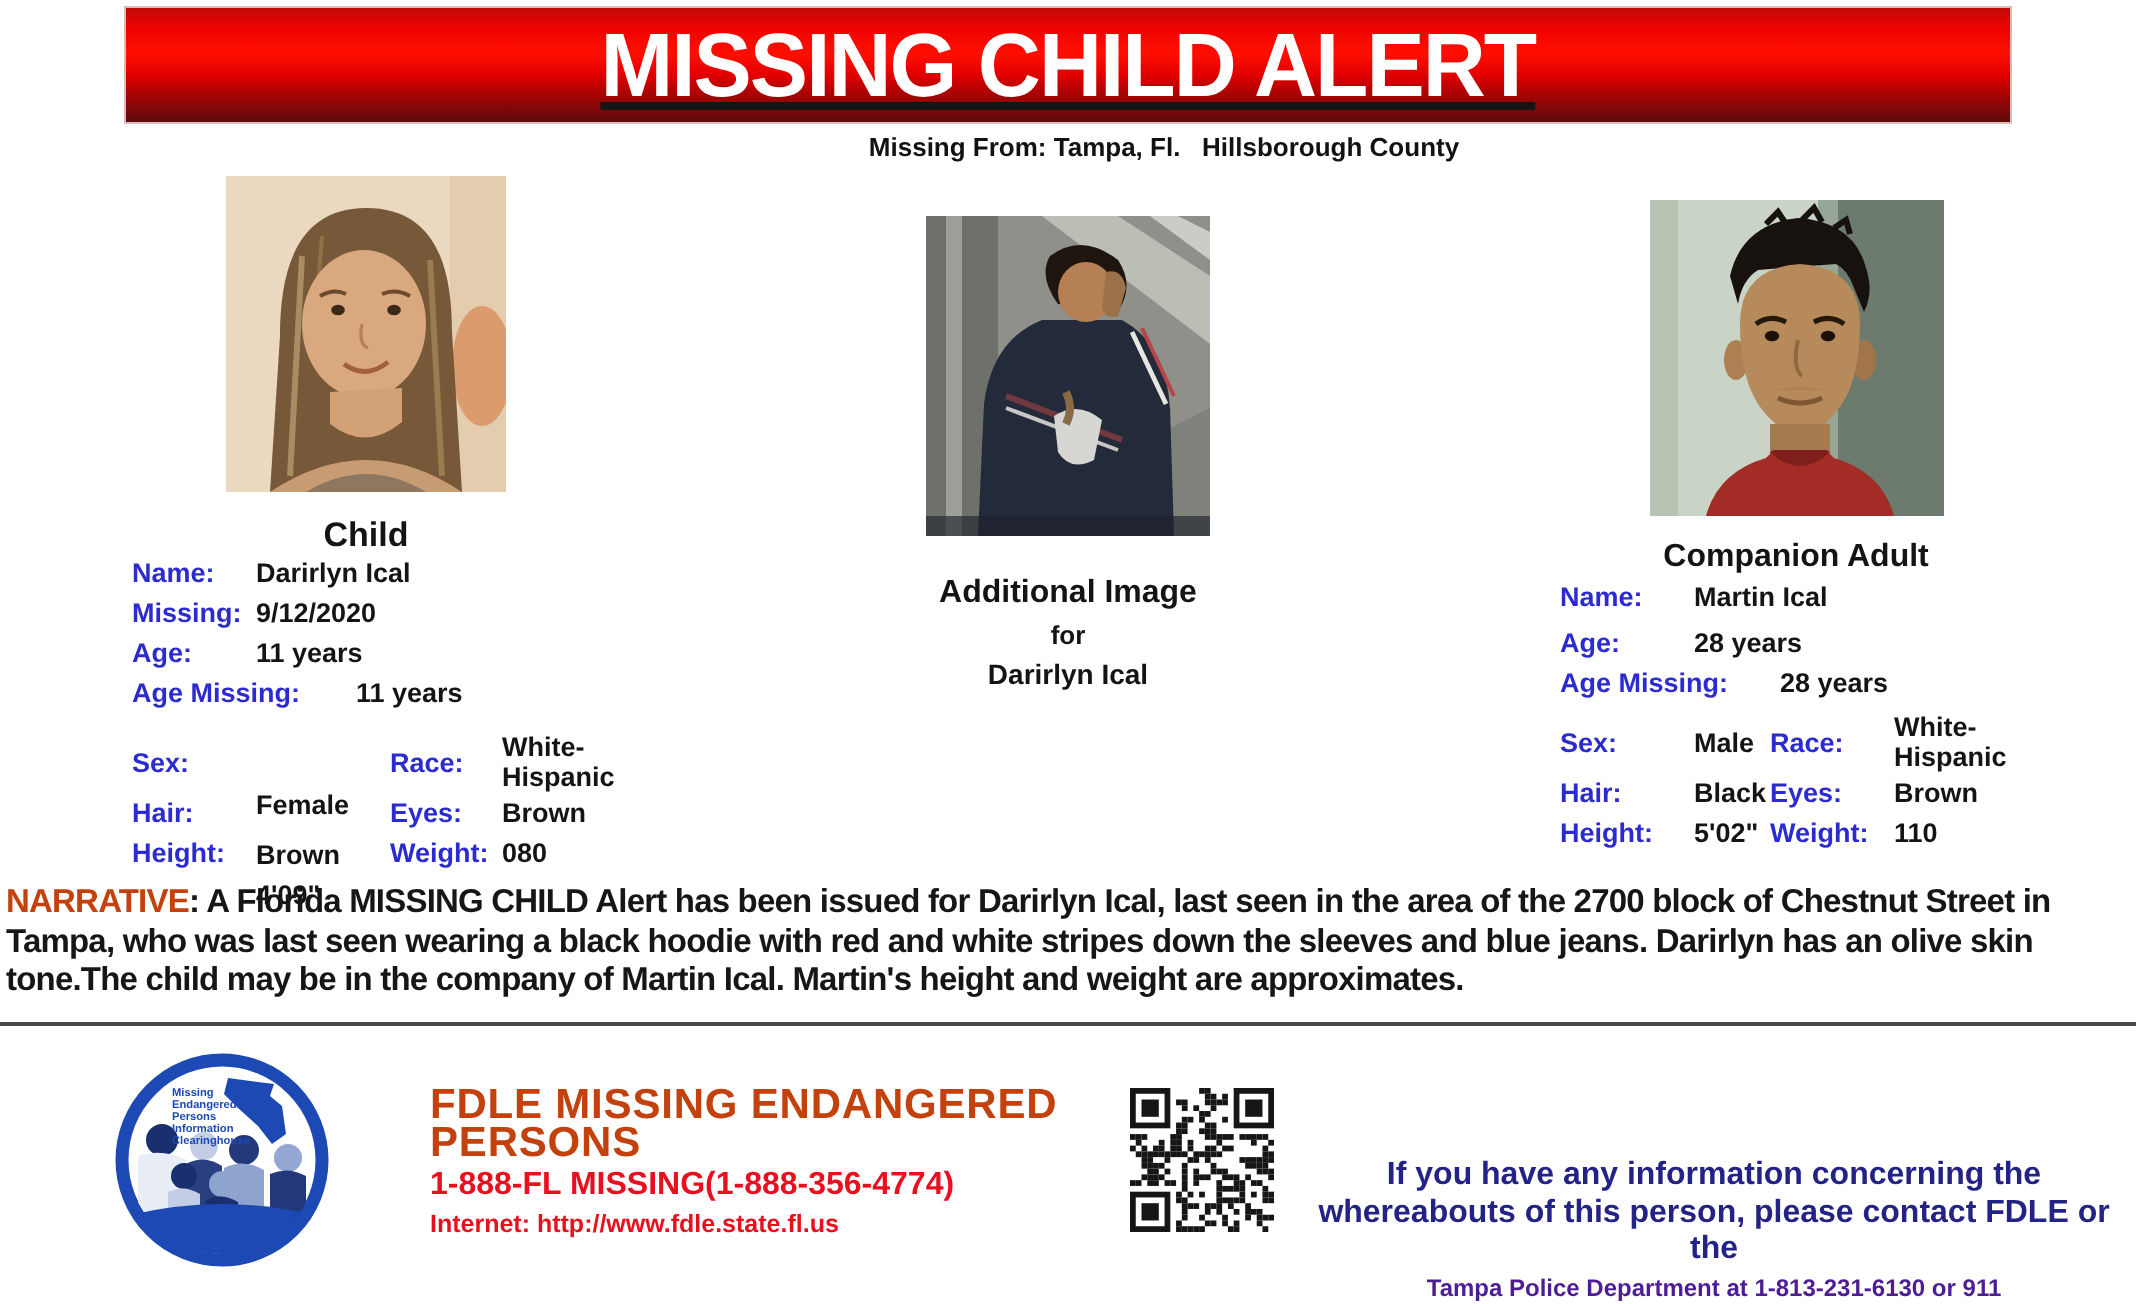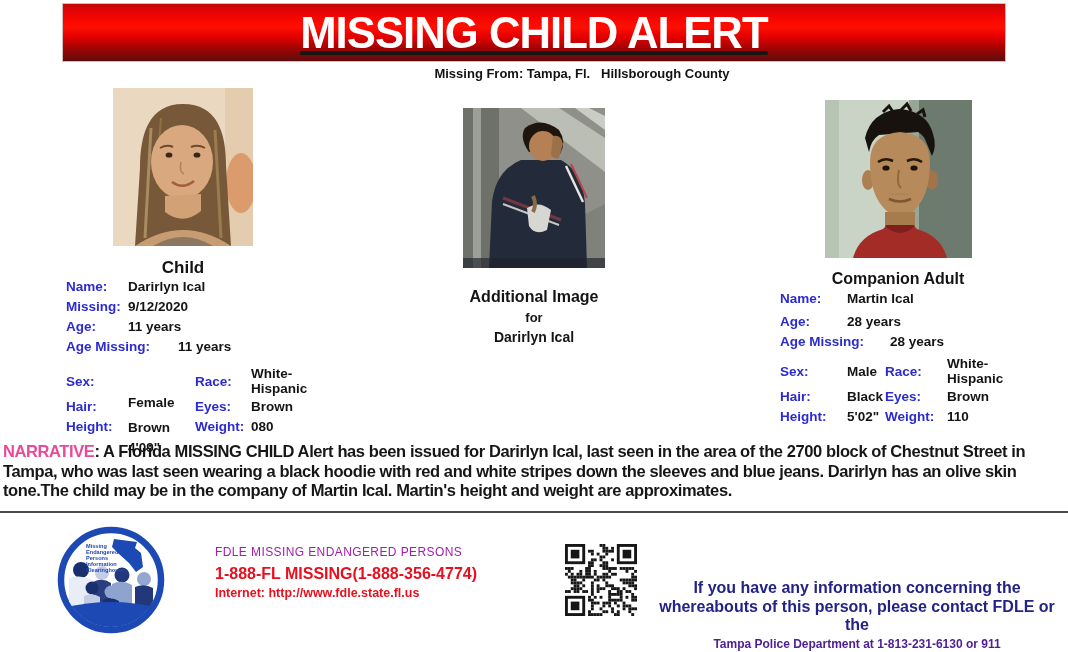--- a/index.html
+++ b/index.html
@@ -31,26 +31,26 @@
   .child-info .l2{width:56px;}  .child-info .v2{width:70px;}
   .child-info .lwide{width:112px;}
   .adult-info .l1{width:67px;}  .adult-info .v1{width:38px;}
   .adult-info .l2{width:62px;}  .adult-info .v2{width:70px;}
   .adult-info .lwide{width:110px;}
   .wrapval{line-height:15px;}
 
   
   .narrative{left:3px;top:442px;width:1062px;font-size:16.5px;font-weight:bold;
     line-height:19.5px;letter-spacing:-0.4px;color:#161616;}
-  .narr-label{color:#ec4899;}
+  .narr-label{color:#c2410c;}
 
   
   .sep{left:0;top:511px;width:1068px;height:2px;background:#4a4a4a;}
   .org-block{left:215px;top:543px;width:340px;}
-  .org-line{font-size:12px;font-weight:400;color:#a21caf;letter-spacing:.4px;line-height:19px;}
+  .org-line{font-size:21px;font-weight:700;color:#c2410c;letter-spacing:.4px;line-height:19px;}
   .phone-line{font-size:16px;font-weight:bold;color:#e8101e;line-height:21px;margin-top:1px;}
   .internet-line{font-size:12.5px;font-weight:bold;color:#e8101e;line-height:18px;}
   .contact-block{left:650px;top:543px;width:414px;text-align:center;}
   .contact-blue{font-size:16px;font-weight:bold;color:#232387;line-height:18.5px;margin-top:36px;}
   .contact-red{font-size:12px;font-weight:bold;color:#4c1d95;line-height:18.5px;}
 </style>
 </head>
 <body>
 
 <div class="abs banner">

